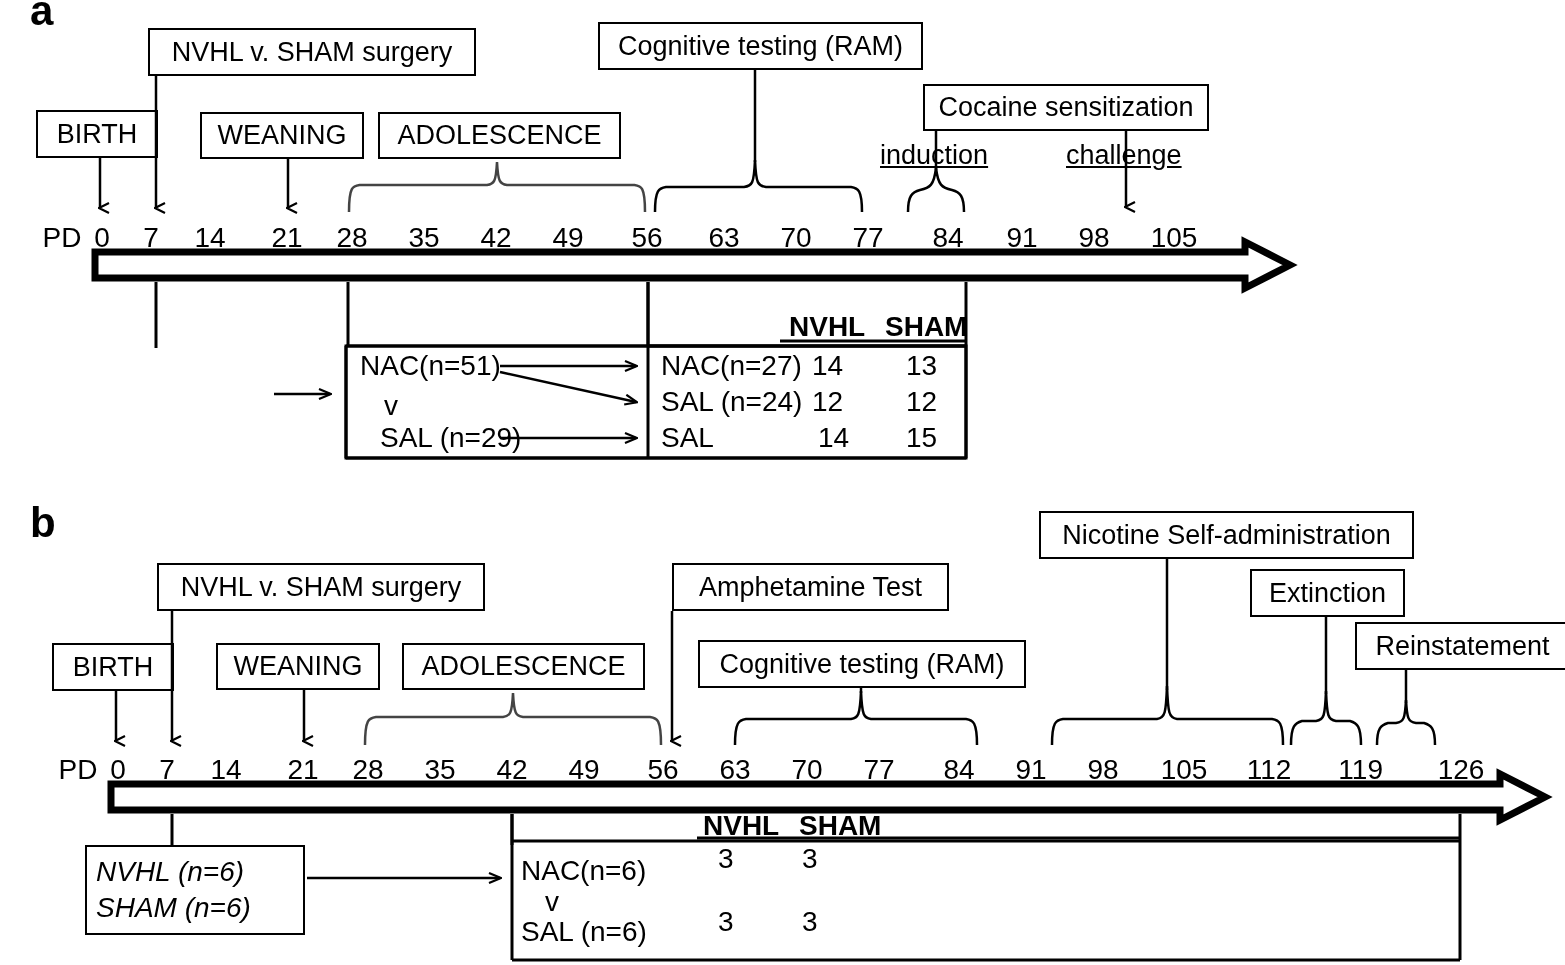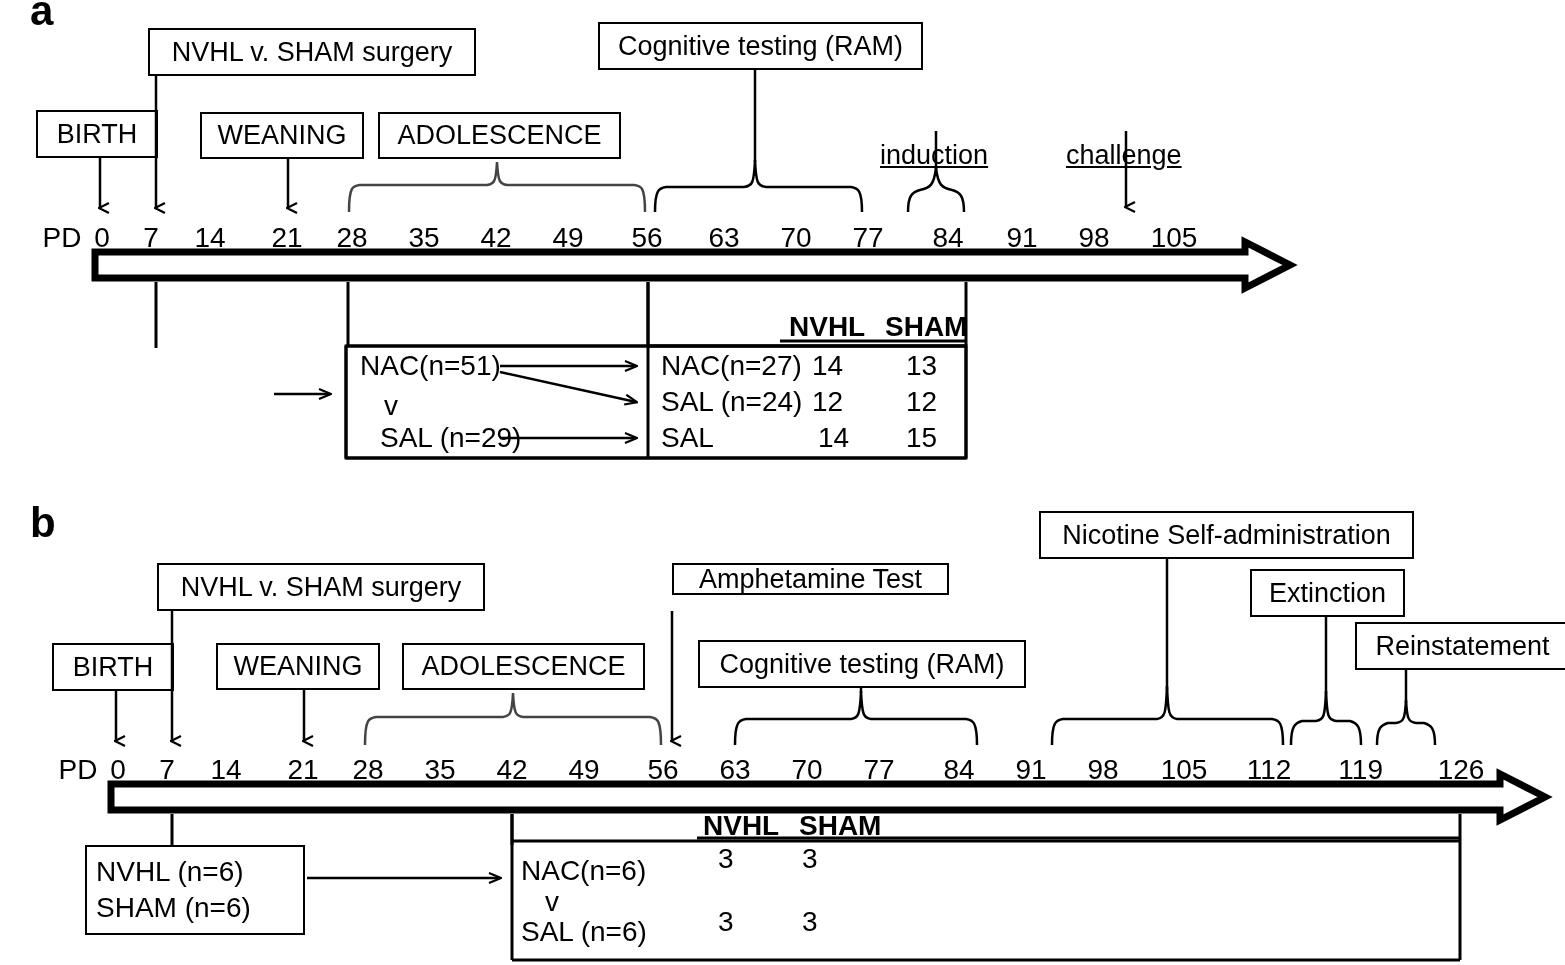--- a/index.html
+++ b/index.html
@@ -80,20 +80,21 @@
   <div class="lbl-box" style="left:148px; top:28px; width:328px; height:48px;">NVHL v. SHAM surgery</div>
 
   <div class="lbl-box" style="left:36px; top:110px; width:122px; height:48px;">BIRTH</div>
 
   <div class="lbl-box" style="left:200px; top:112px; width:164px; height:47px;">WEANING</div>
 
   <div class="lbl-box" style="left:378px; top:112px; width:243px; height:47px;">ADOLESCENCE</div>
 
   <div class="lbl-box" style="left:598px; top:22px; width:325px; height:48px;">Cognitive testing (RAM)</div>
 
+  <div class="lbl-box" style="left:923px; top:84px; width:286px; height:47px;">Cocaine sensitization</div>
 
   <div class="plain-text" style="left:880px; top:142px;">induction</div>
 
   <div class="plain-text" style="left:1066px; top:142px;">challenge</div>
 
   <div class="tick-label" style="left:38px; top:224px; width:48px;">PD</div>
   <div class="tick-label" style="left:82px;  top:224px; width:40px;">0</div>
   <div class="tick-label" style="left:131px; top:224px; width:40px;">7</div>
   <div class="tick-label" style="left:188px; top:224px; width:44px;">14</div>
   <div class="tick-label" style="left:265px; top:224px; width:44px;">21</div>
@@ -133,21 +134,21 @@
   <div class="panel-letter" style="left:30px; top:502px;">b</div>
 
   <div class="lbl-box" style="left:157px; top:563px; width:328px; height:48px;">NVHL v. SHAM surgery</div>
 
   <div class="lbl-box" style="left:52px; top:643px; width:122px; height:48px;">BIRTH</div>
 
   <div class="lbl-box" style="left:216px; top:643px; width:164px; height:47px;">WEANING</div>
 
   <div class="lbl-box" style="left:402px; top:643px; width:243px; height:47px;">ADOLESCENCE</div>
 
-  <div class="lbl-box" style="left:672px; top:563px; width:277px; height:32px;">Amphetamine Test</div>
+  <div class="lbl-box" style="left:672px; top:563px; width:277px; height:48px;">Amphetamine Test</div>
 
   <div class="lbl-box" style="left:698px; top:640px; width:328px; height:48px;">Cognitive testing (RAM)</div>
 
   <div class="lbl-box" style="left:1039px; top:511px; width:375px; height:48px;">Nicotine Self-administration</div>
 
   <div class="lbl-box" style="left:1250px; top:569px; width:155px; height:48px;">Extinction</div>
 
   <div class="lbl-box" style="left:1355px; top:622px; width:215px; height:48px;">Reinstatement</div>
 
   <div class="tick-label" style="left:54px; top:756px; width:48px;">PD</div>
@@ -164,21 +165,21 @@
   <div class="tick-label" style="left:785px; top:756px; width:44px;">70</div>
   <div class="tick-label" style="left:857px; top:756px; width:44px;">77</div>
   <div class="tick-label" style="left:937px; top:756px; width:44px;">84</div>
   <div class="tick-label" style="left:1009px;top:756px; width:44px;">91</div>
   <div class="tick-label" style="left:1081px;top:756px; width:44px;">98</div>
   <div class="tick-label" style="left:1155px;top:756px; width:58px;">105</div>
   <div class="tick-label" style="left:1240px;top:756px; width:58px;">112</div>
   <div class="tick-label" style="left:1325px;top:756px; width:58px;text-align:right;">119</div>
   <div class="tick-label" style="left:1408px;top:756px; width:58px;margin-left:24px;">126</div>
 
-  <div class="lbl-box" style="left:85px; top:845px; width:220px; height:90px; flex-direction:column; align-items:flex-start; justify-content:center; ">
+  <div class="lbl-box" style="left:85px; top:845px; width:220px; height:90px; flex-direction:column; align-items:flex-start; justify-content:center; font-style:italic;">
     <span class="tbl-text" style="position:static;">NVHL (n=6)</span>
     <span class="tbl-text" style="position:static; margin-top:8px;">SHAM (n=6)</span>
   </div>
 
   <div class="tbl-text bold" style="left:703px; top:812px;">NVHL</div>
   <div class="tbl-text bold" style="left:799px; top:812px;">SHAM</div>
 
   <div class="tbl-text" style="left:521px; top:857px;">NAC(n=6)</div>
   <div class="tbl-text" style="left:718px; top:845px;">3</div>
   <div class="tbl-text" style="left:802px; top:845px;">3</div>

